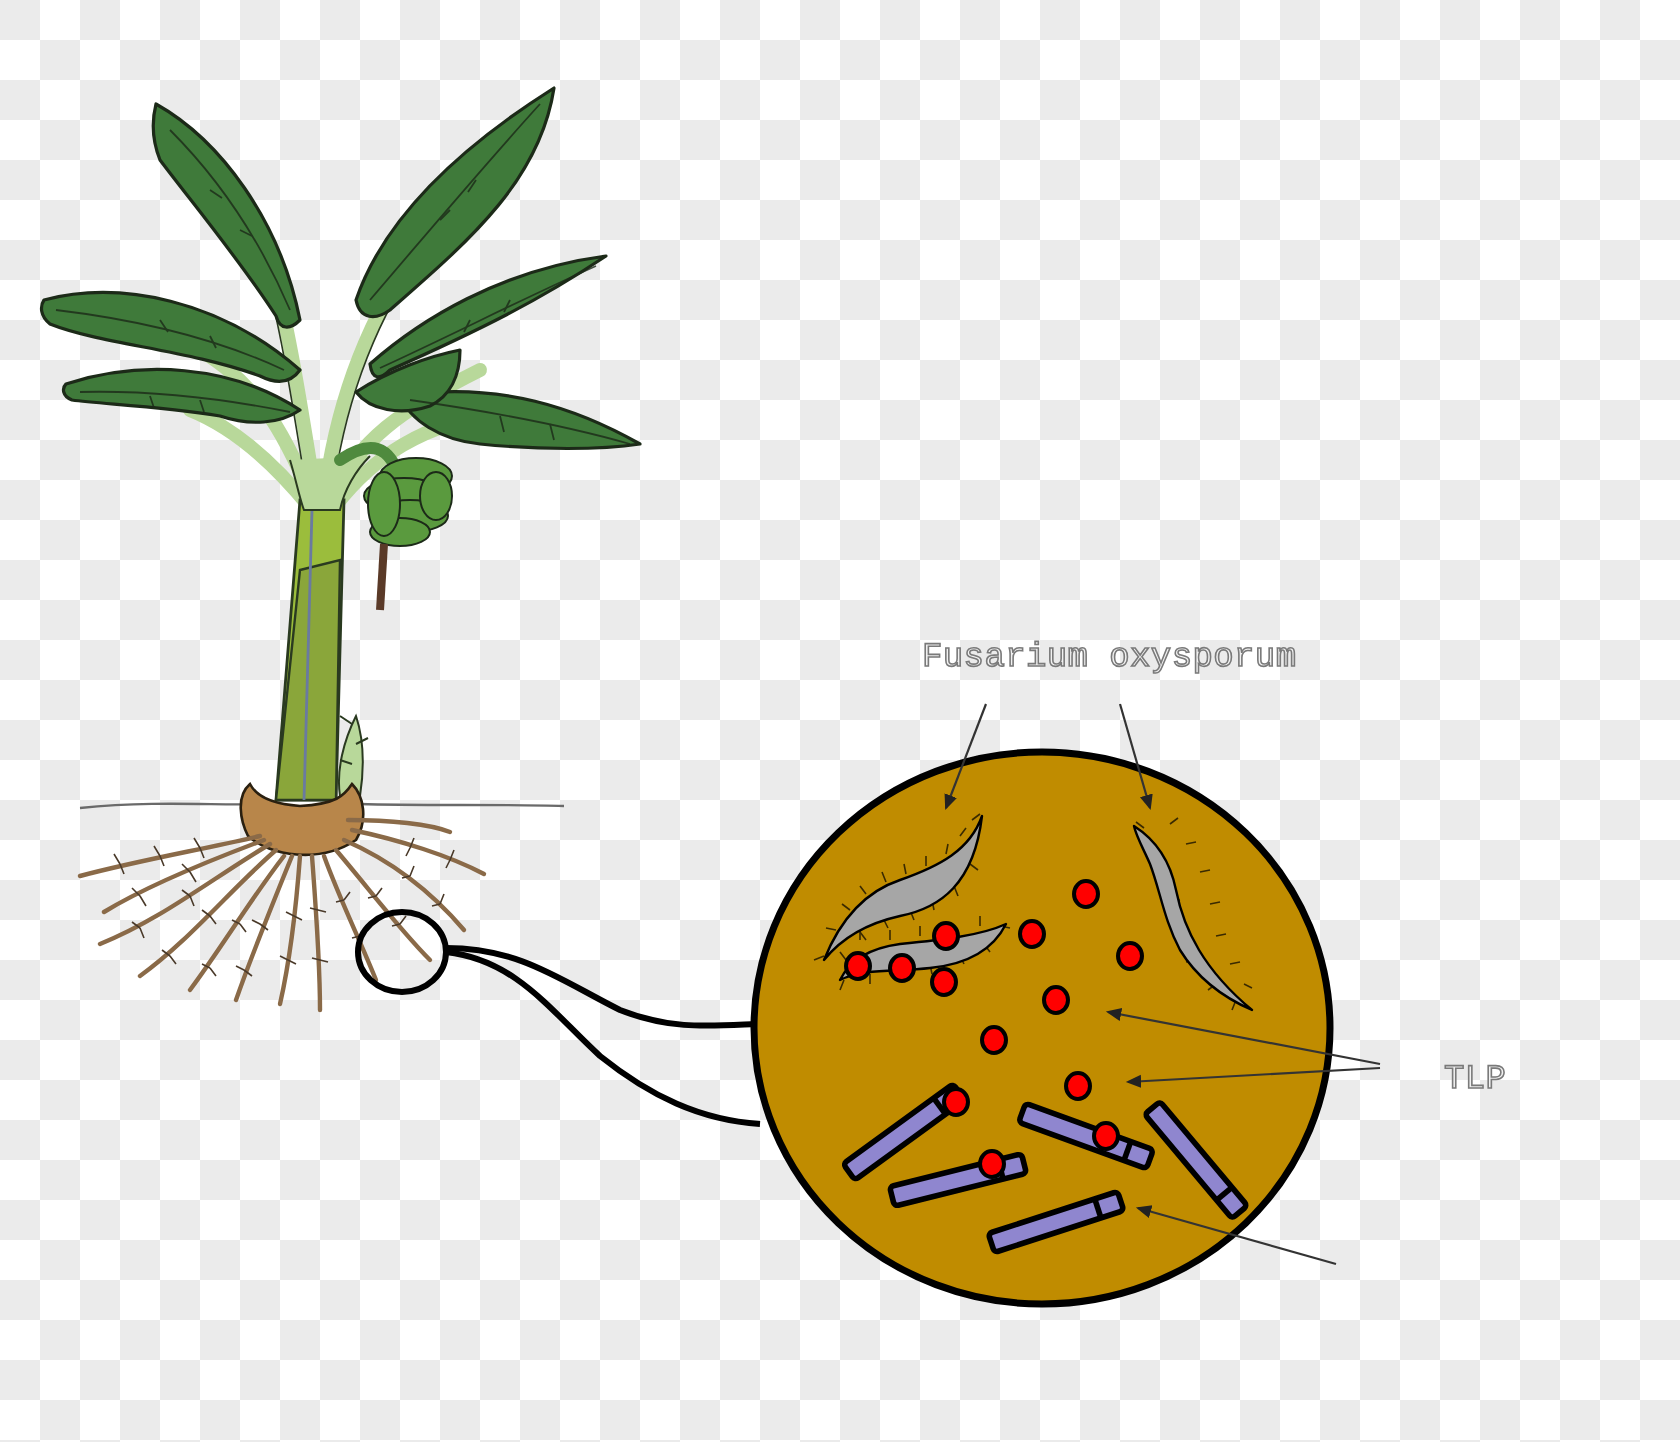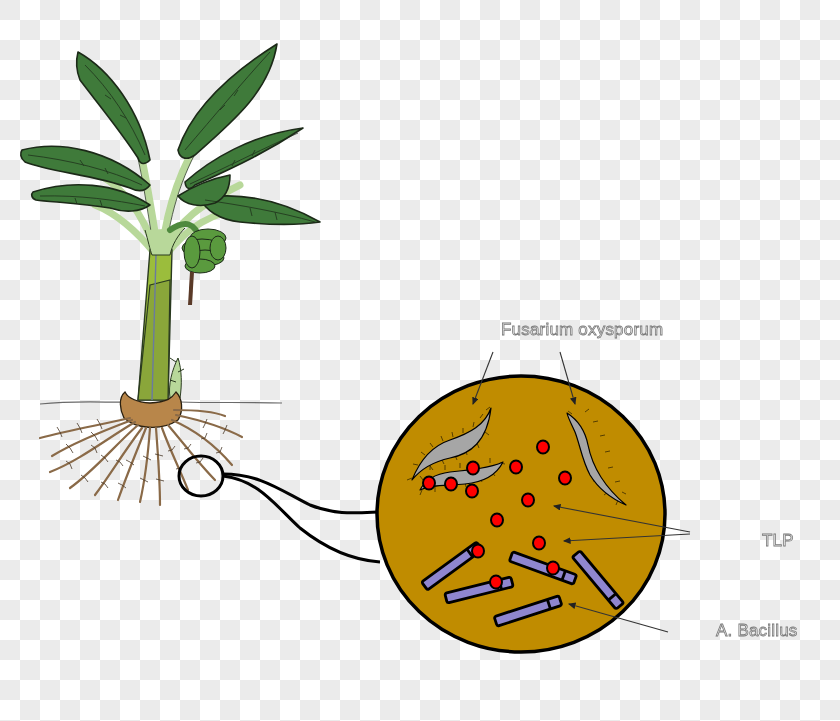--- a/index.html
+++ b/index.html
@@ -10,28 +10,27 @@
         linear-gradient(45deg, #ebebeb 25%, transparent 25%, transparent 75%, #ebebeb 75%),
         linear-gradient(45deg, #ebebeb 25%, transparent 25%, transparent 75%, #ebebeb 75%);
       background-size: 40px 40px;
       background-position: 20px 0, 0 20px;
       position: relative;
       font-family: "Liberation Sans", sans-serif;
     }
     #canvas { position: absolute; left: 0; top: 0; width: 840px; height: 721px; }
     .label {
       position: absolute;
-      font-family: Liberation Sans, sans-serif;
+      font-family: Liberation Mono, monospace;
       font-size: 17px;
       line-height: 21px;
       color: #f2f2f2;
       -webkit-text-stroke: 0.8px #7a7a7a;
       letter-spacing: 0.2px;
       white-space: nowrap;
-      margin-left: 40px;
     }
     #lbl-fusarium { left: 461px; top: 319px; }
     #lbl-tlp { left: 722px; top: 530px; }
     #lbl-bacillus { left: 676px; top: 620px; }
   </style>
 </head>
 <body>
 
 <svg id="canvas" viewBox="0 0 840 721" xmlns="http://www.w3.org/2000/svg">
 
@@ -211,14 +210,13 @@
     <line x1="560" y1="352" x2="575" y2="404" marker-end="url(#arrowhead)"></line>
     <line x1="690" y1="532" x2="554" y2="506" marker-end="url(#arrowhead)"></line>
     <line x1="690" y1="534" x2="564" y2="541" marker-end="url(#arrowhead)"></line>
     <line x1="668" y1="632" x2="569" y2="604" marker-end="url(#arrowhead)"></line>
   </g>
 </svg>
 
 <div class="label" id="lbl-fusarium">Fusarium oxysporum</div>
 <div class="label" id="lbl-tlp">TLP</div>
 <div class="label" id="lbl-bacillus">
-  <div>A. Bacillus</div>
 </div>
 
 </body></html>

